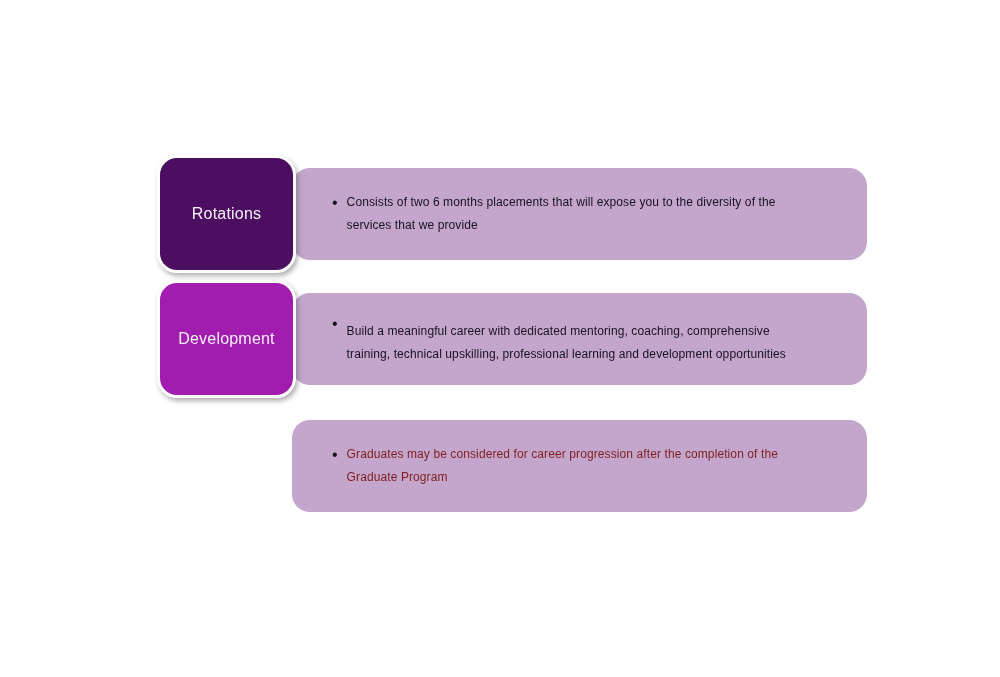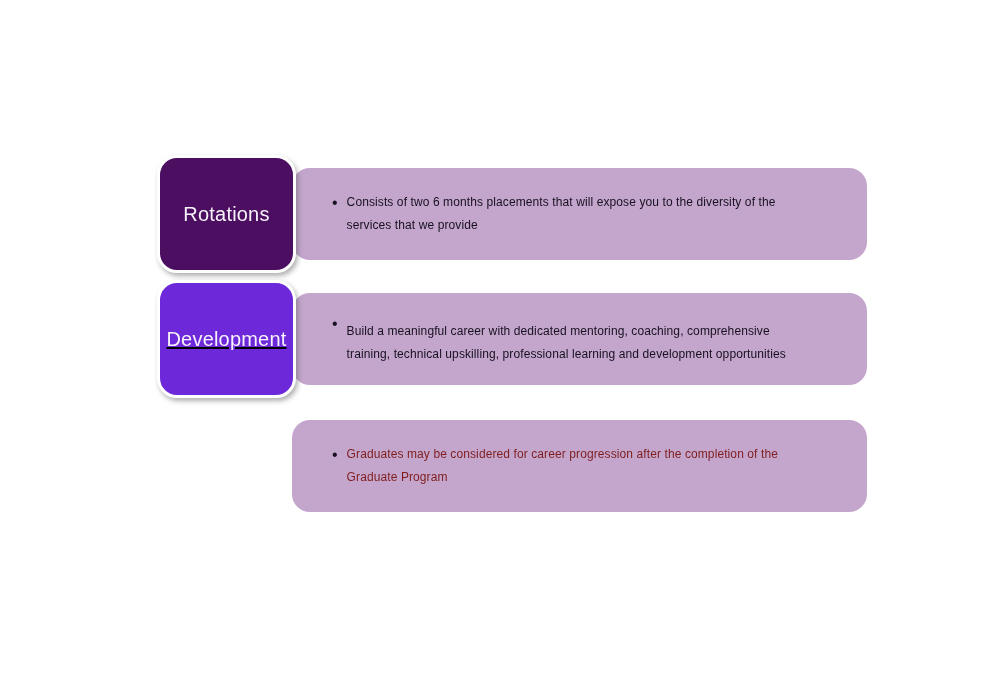--- a/index.html
+++ b/index.html
@@ -64,21 +64,21 @@
     border: 3px solid #ffffff;
     border-radius: 20px;
     box-shadow: 2px 3px 5px rgba(80, 80, 80, 0.45);
     z-index: 2;
     display: flex;
     align-items: center;
     justify-content: center;
   }
   .stage-label {
     color: #f7f2fa;
-    font-size: 20px;
+    font-size: 16px;
     letter-spacing: 0.2px;
     text-align: center;
   }
 </style>
 </head>
 <body>
 
 <div class="canvas">
 
   <div class="row row-1">
@@ -93,21 +93,21 @@
     </div>
   </div>
 
   <div class="row row-2">
     <div class="bullet-panel" style="background: rgb(196, 166, 205);">
       <div class="bullet-line">
         <span class="bullet-marker" style="color: rgb(23, 17, 32);">•</span>
         <span class="bullet-text" style="color: rgb(23, 17, 32); margin-top: 8px;">Build a meaningful career with dedicated mentoring, coaching, comprehensive training, technical upskilling, professional learning and development opportunities</span>
       </div>
     </div>
-    <div class="stage-card" style="background: #6d28d9; text-decoration: underline;">
+    <div class="stage-card" style="background: #a21caf;">
       <span class="stage-label" style="color: rgb(247, 242, 250);">Development</span>
     </div>
   </div>
 
   <div class="row row-3">
     <div class="bullet-panel" style="background: rgb(196, 166, 205);">
       <div class="bullet-line">
         <span class="bullet-marker" style="color: rgb(23, 17, 32);">•</span>
         <span class="bullet-text" style="color: #7f1d1d;">Graduates may be considered for career progression after the completion of the Graduate Program</span>
       </div>

